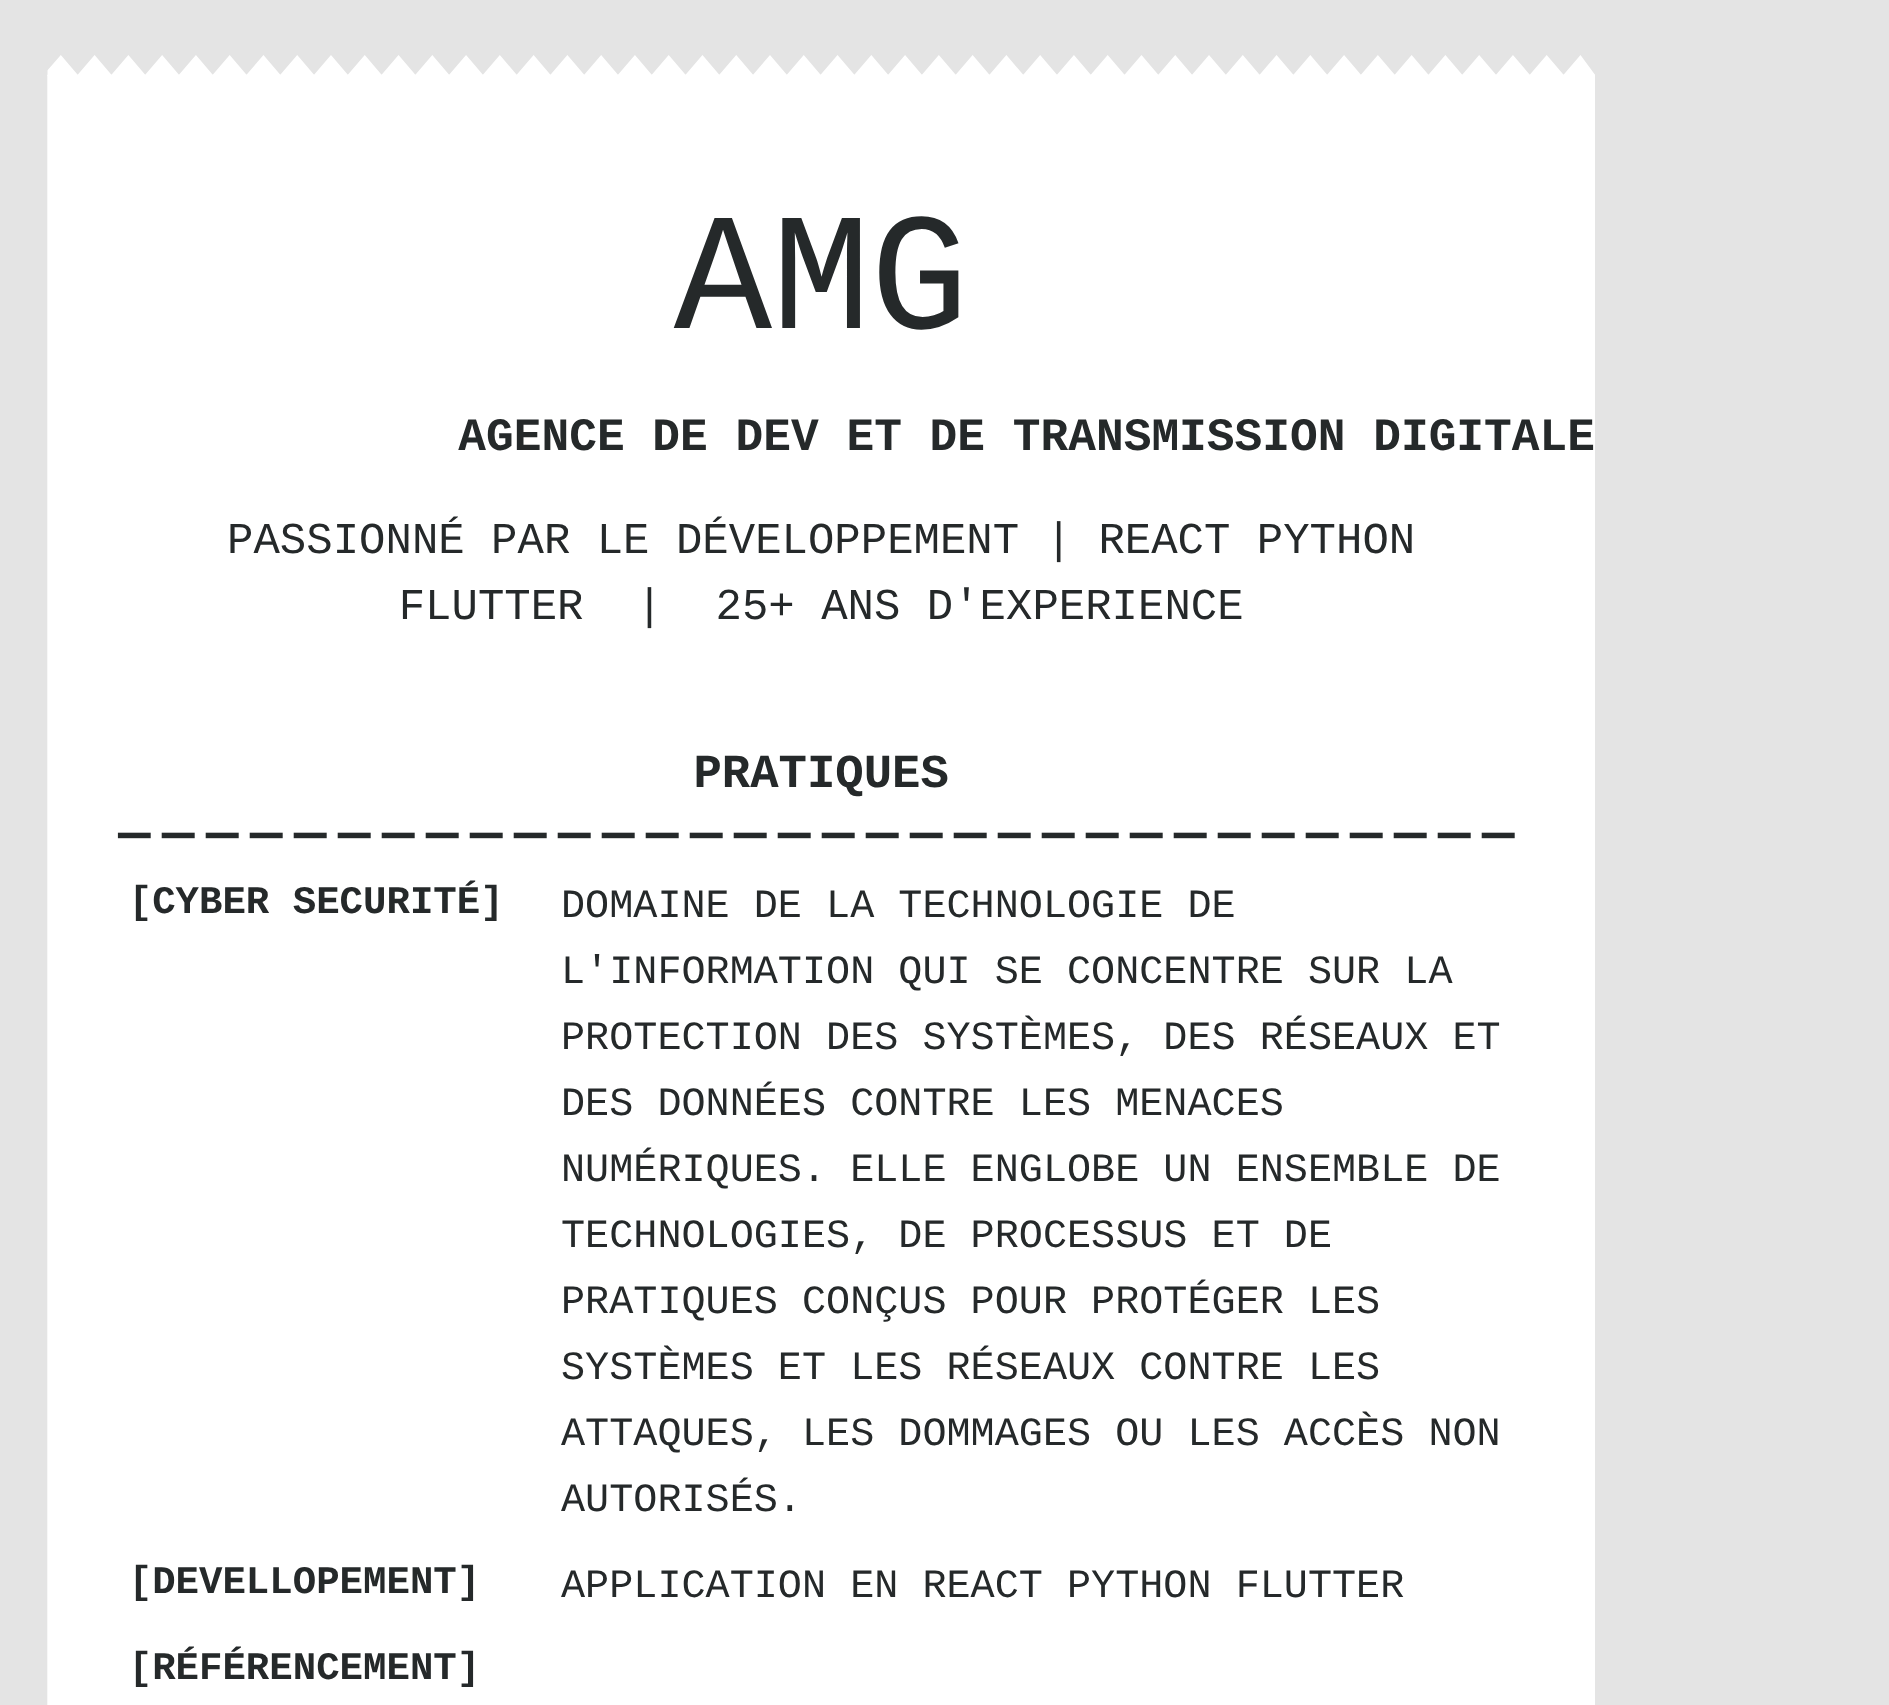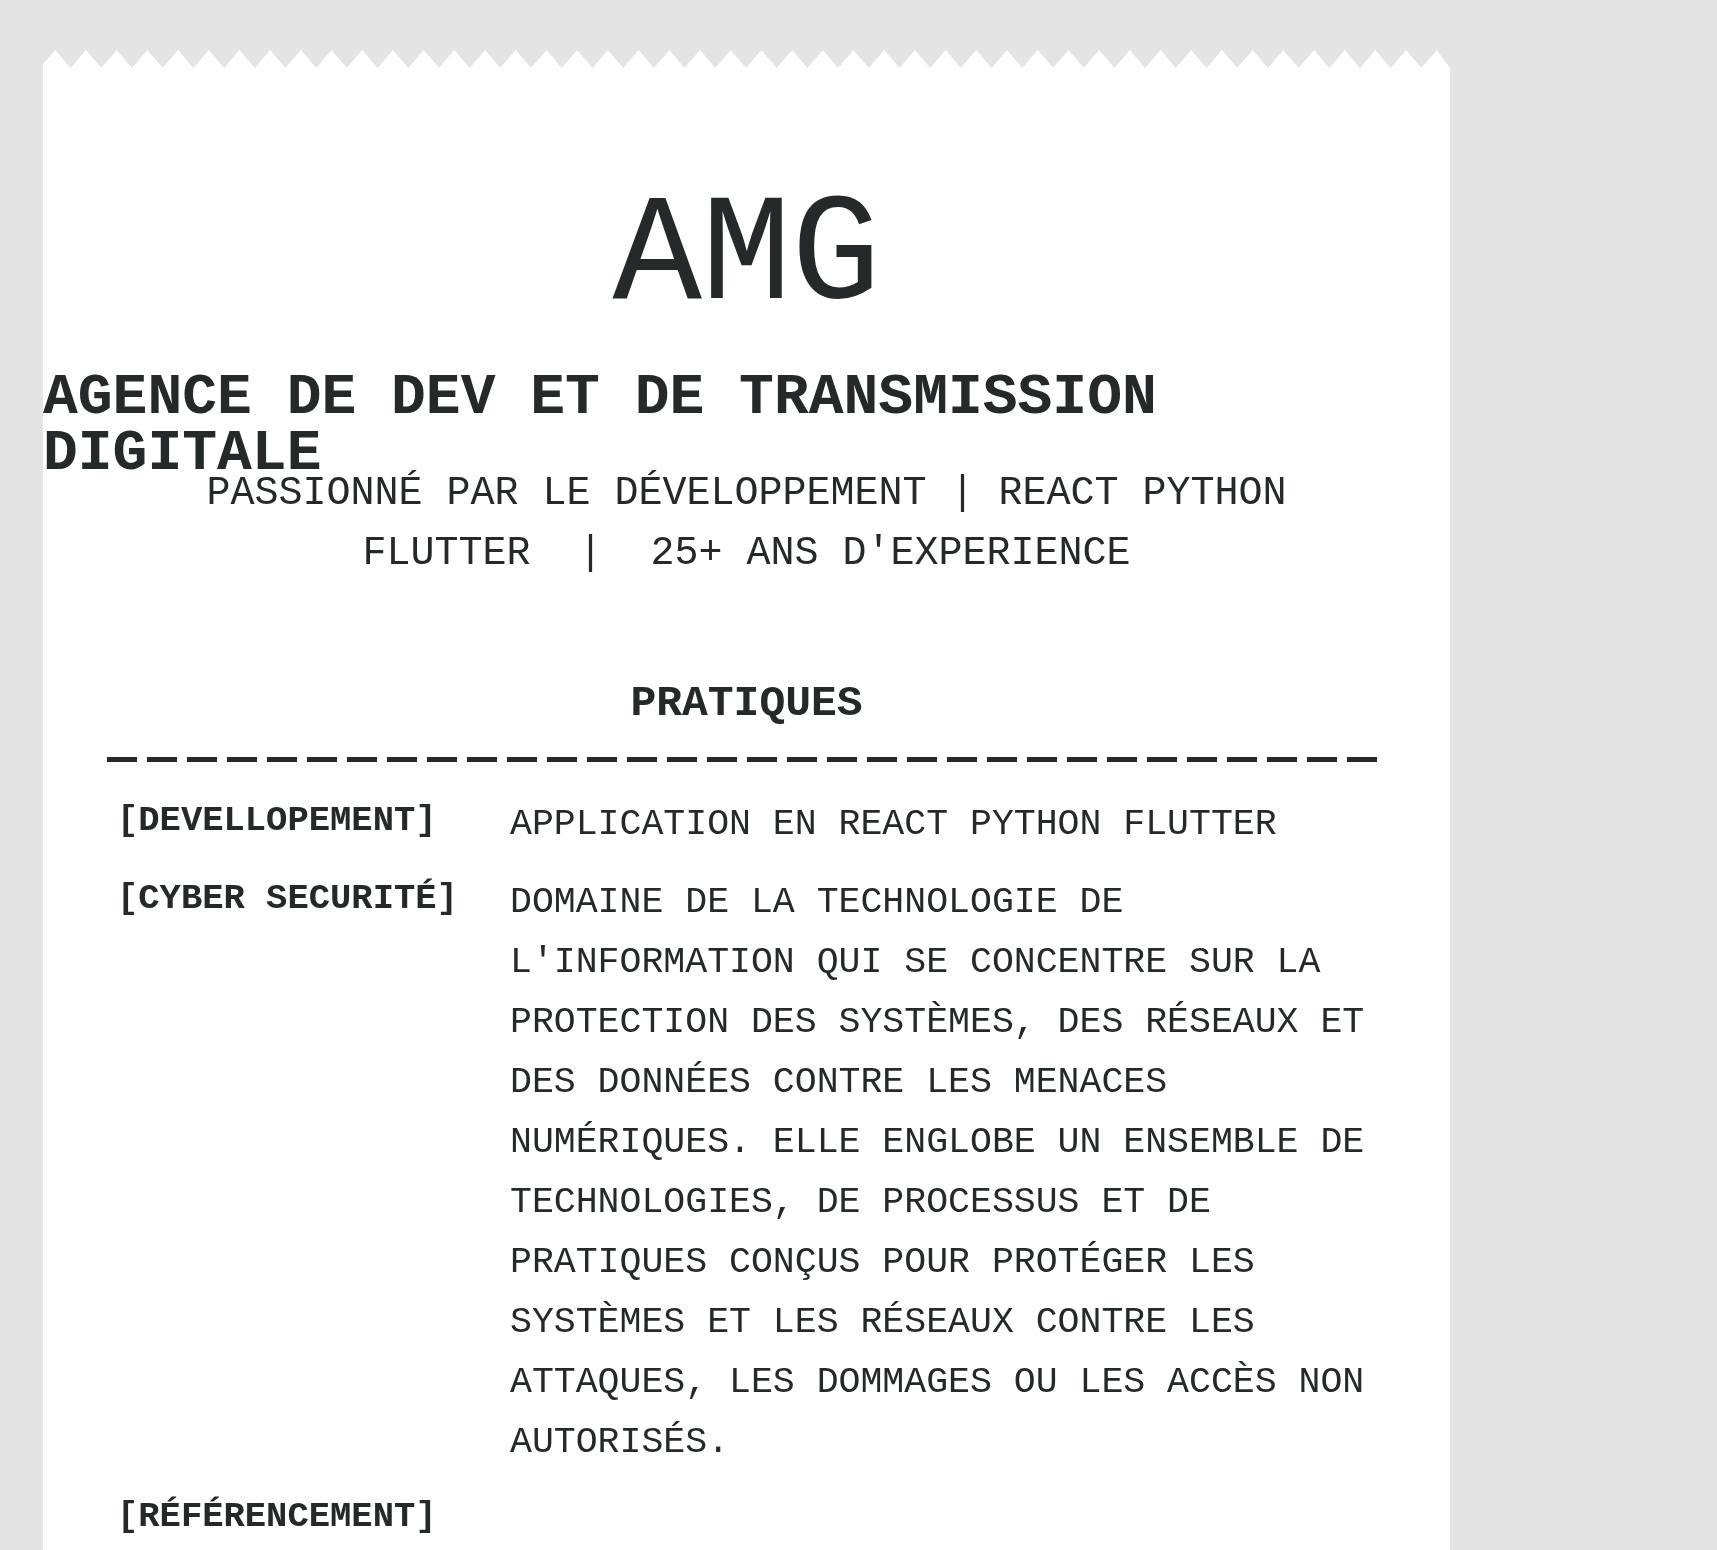--- a/index.html
+++ b/index.html
@@ -43,22 +43,22 @@
     letter-spacing: 0px;
     font-weight: normal;
     transform: scaleX(0.98);
     margin: 0;
   }
   .subtitle {
     position: absolute;
     left: 0;
     width: 100%;
     top: 302px;
-    text-align: left;
-    font-size: 58px;
+    text-align: right;
+    font-size: 42px;
     line-height: 56px;
     font-weight: bold;
     margin: 0;
   }
   .tagline {
     position: absolute;
     left: 72px;
     width: 1263px;
     top: 396px;
     text-align: center;
@@ -127,24 +127,24 @@
 
   <h1 class="title">AMG</h1>
   <h2 class="subtitle">AGENCE DE DEV ET DE TRANSMISSION DIGITALE</h2>
   <p class="tagline">PASSIONNÉ PAR LE DÉVELOPPEMENT | REACT PYTHON FLUTTER  |  25+ ANS D'EXPERIENCE</p>
 
   <h3 class="section-title">PRATIQUES</h3>
   <div class="dashes"></div>
 
   <div class="services">
     <div class="service-row">
+      <div class="service-label">[CYBER SECURITÉ]</div>
+      <div class="service-desc">DOMAINE DE LA TECHNOLOGIE DE L'INFORMATION QUI SE CONCENTRE SUR LA PROTECTION DES SYSTÈMES, DES RÉSEAUX ET DES DONNÉES CONTRE LES MENACES NUMÉRIQUES. ELLE ENGLOBE UN ENSEMBLE DE TECHNOLOGIES, DE PROCESSUS ET DE PRATIQUES CONÇUS POUR PROTÉGER LES SYSTÈMES ET LES RÉSEAUX CONTRE LES ATTAQUES, LES DOMMAGES OU LES ACCÈS NON AUTORISÉS.</div>
+    </div>
+    <div class="service-row">
       <div class="service-label">[DEVELLOPEMENT]</div>
       <div class="service-desc">APPLICATION EN REACT PYTHON FLUTTER</div>
-    </div>
-    <div class="service-row">
-      <div class="service-label">[CYBER SECURITÉ]</div>
-      <div class="service-desc">DOMAINE DE LA TECHNOLOGIE DE L'INFORMATION QUI SE CONCENTRE SUR LA PROTECTION DES SYSTÈMES, DES RÉSEAUX ET DES DONNÉES CONTRE LES MENACES NUMÉRIQUES. ELLE ENGLOBE UN ENSEMBLE DE TECHNOLOGIES, DE PROCESSUS ET DE PRATIQUES CONÇUS POUR PROTÉGER LES SYSTÈMES ET LES RÉSEAUX CONTRE LES ATTAQUES, LES DOMMAGES OU LES ACCÈS NON AUTORISÉS.</div>
     </div>
     <div class="service-row">
       <div class="service-label">[RÉFÉRENCEMENT]</div>
     </div>
   </div>
 </div>
 
 </body></html>

